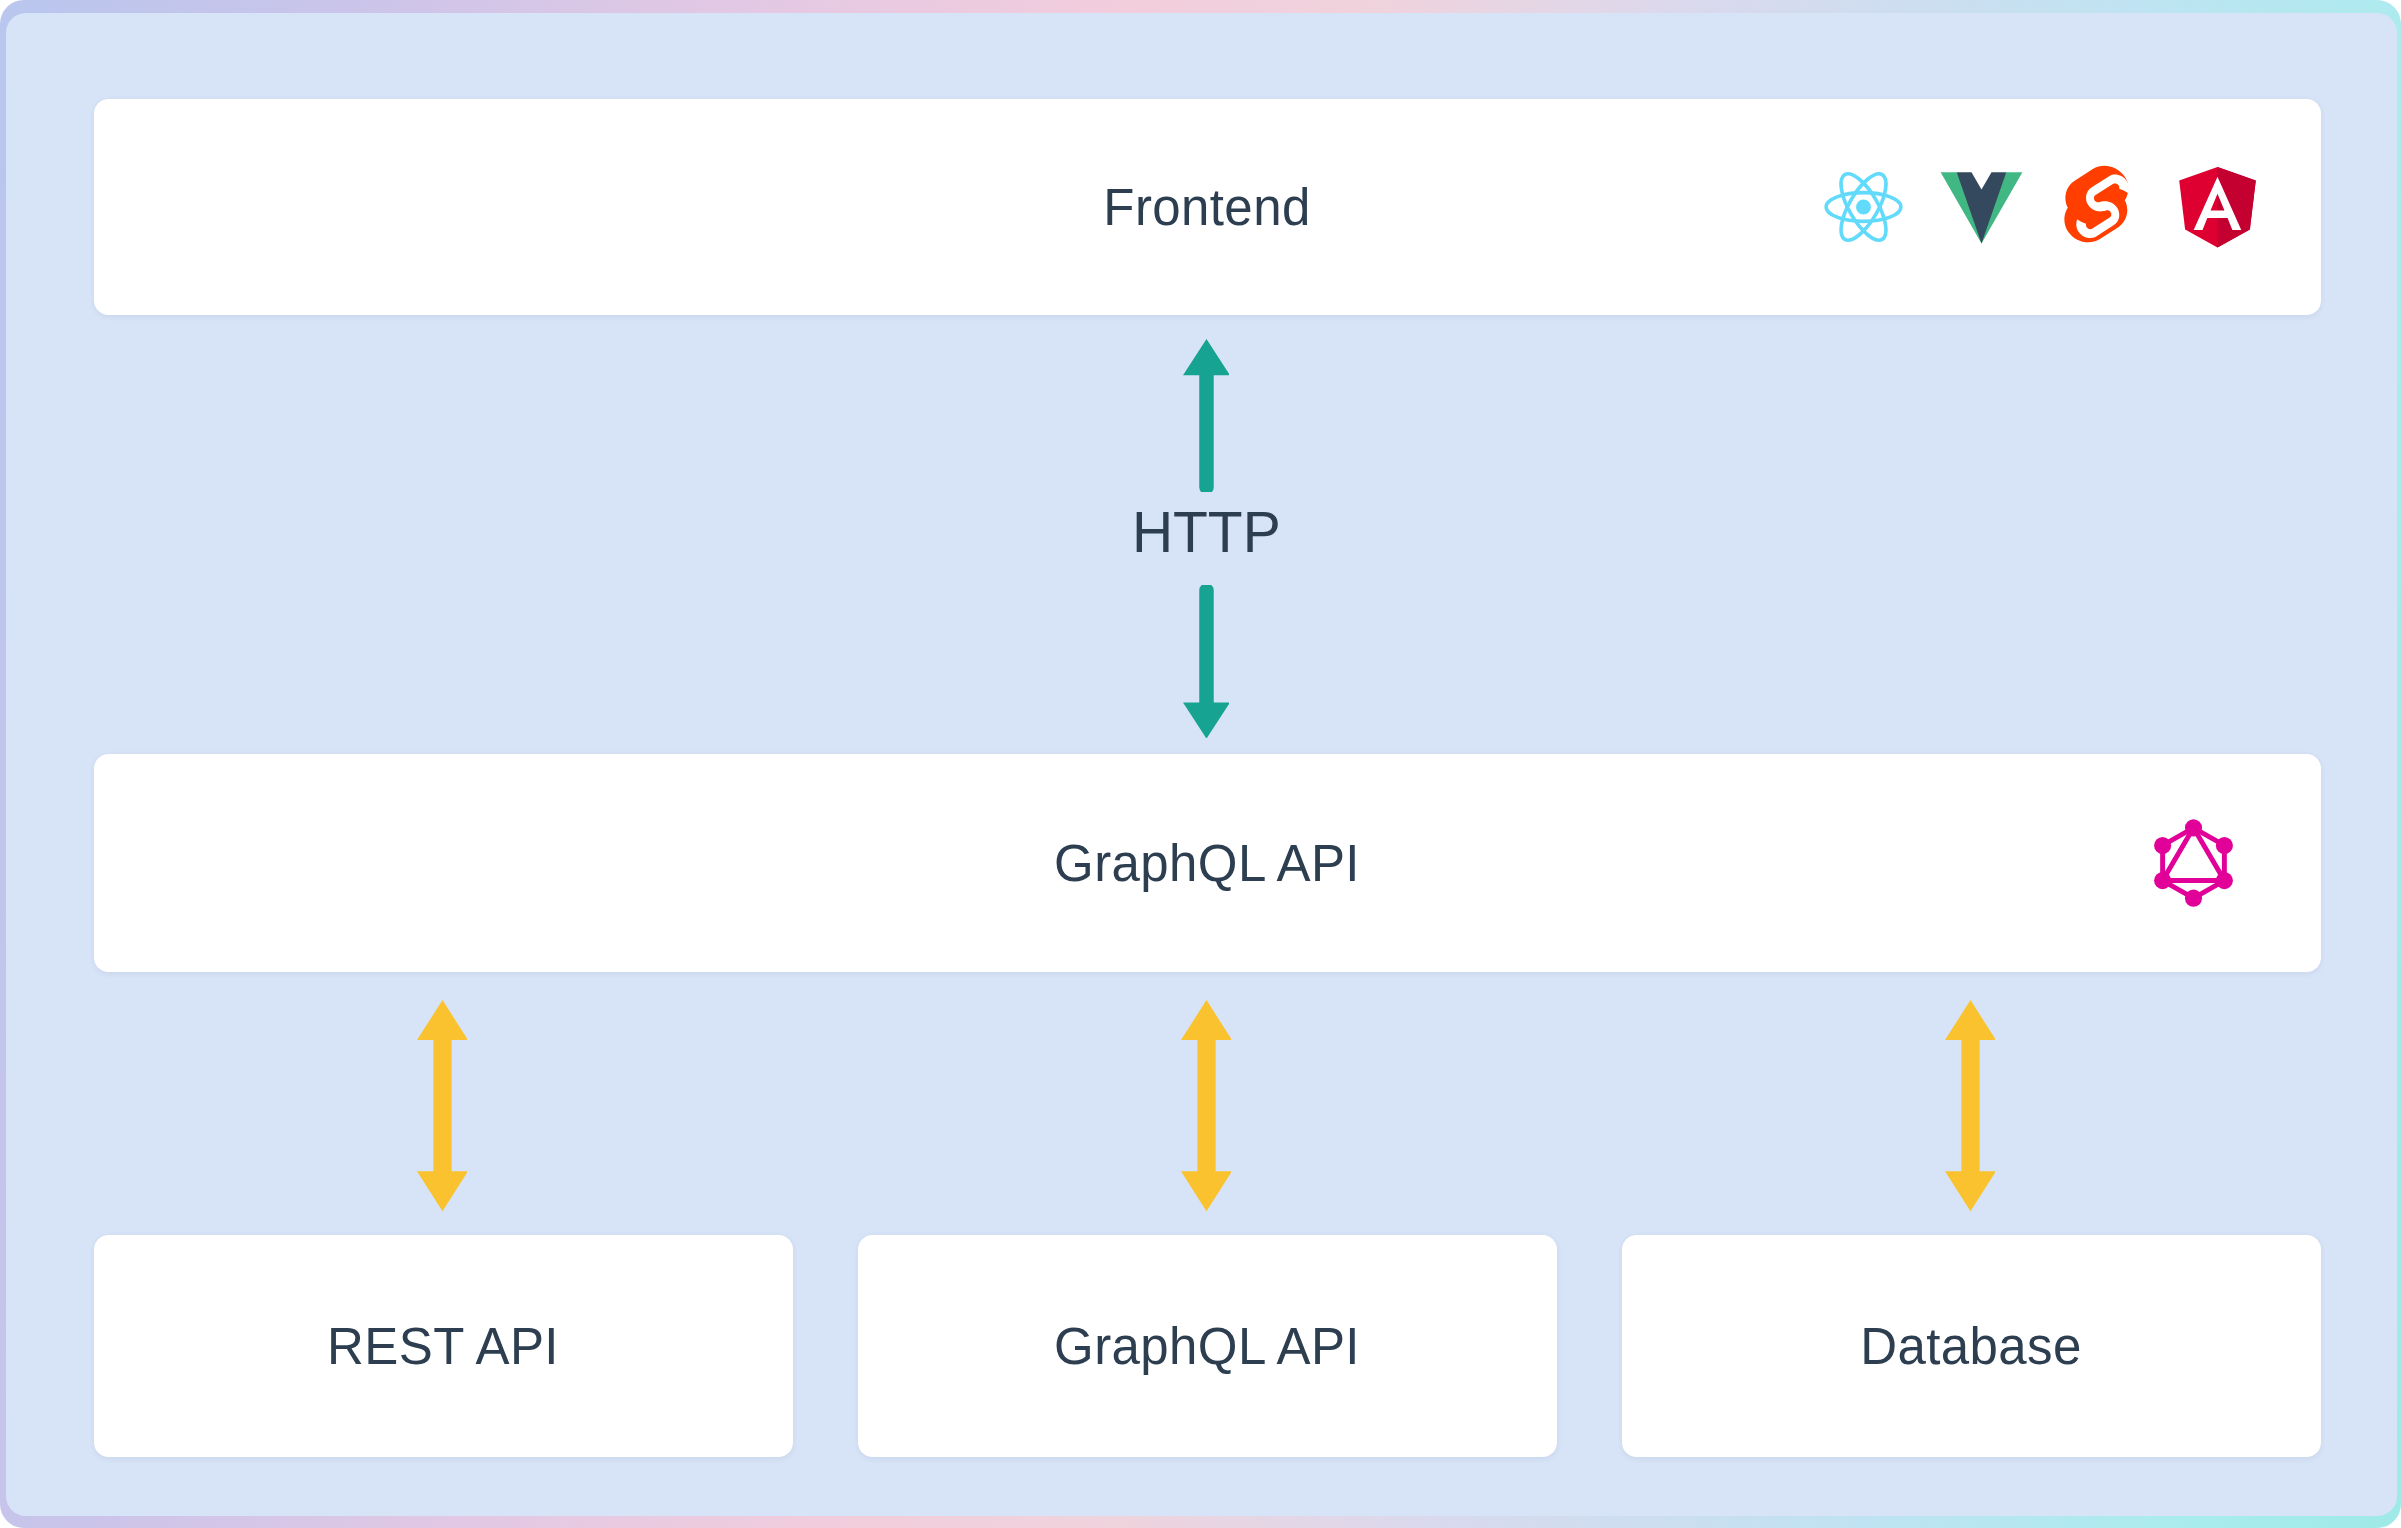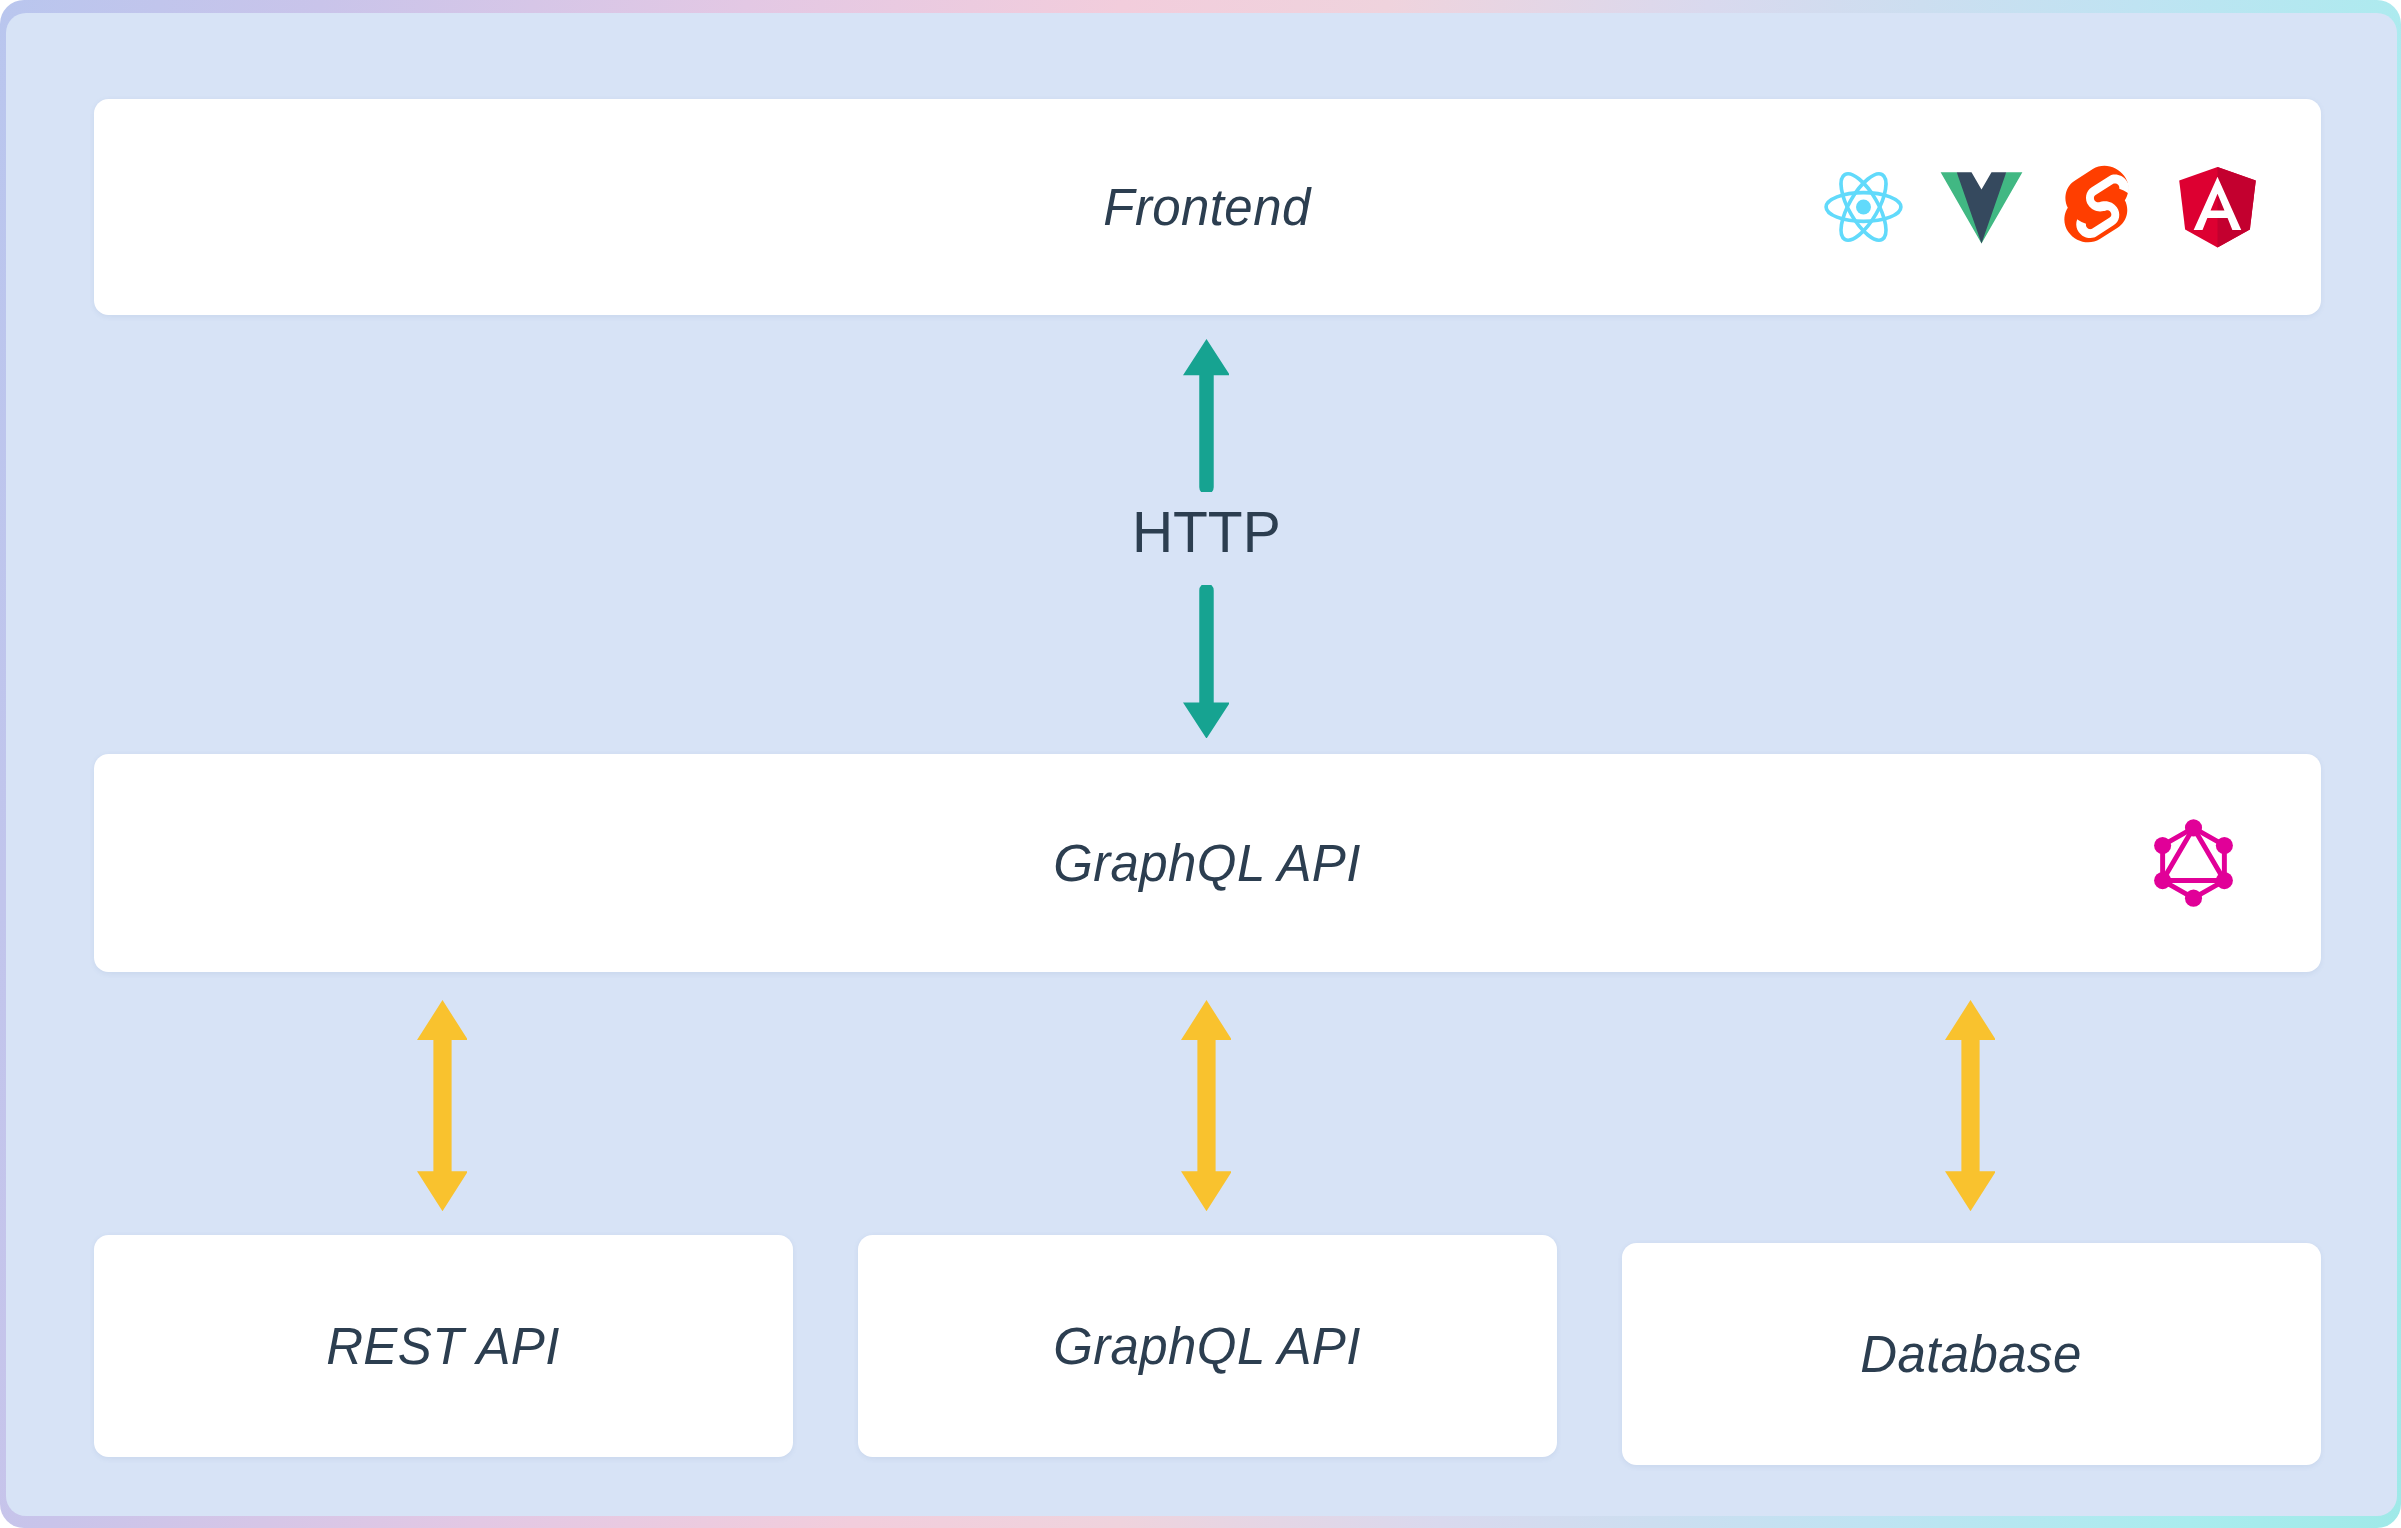--- a/index.html
+++ b/index.html
@@ -36,21 +36,20 @@
     background:#d7e3f6;
     border-radius:20px;
   }
 
   
   .card {
     position:absolute;
     background:#ffffff;
     border-radius:14.6px;
     box-shadow:0 1.8px 5.5px rgba(90,120,170,.10);
-    font-style:italic;
   }
   .card-label {
     position:absolute;
     left:0; right:0; top:50%;
     transform:translateY(-50%);
     text-align:center;
     color:#2c3e50;
     font-size:51px;
     font-weight:400;
     letter-spacing:0.4px;
@@ -96,21 +95,21 @@
 
   
   .yellow-arrow { position:absolute; width:51px; height:211px; }
   #arrow-rest     { left:411px;  top:987px; }
   #arrow-graphql  { left:1175px; top:987px; }
   #arrow-database { left:1939px; top:987px; }
 
   
   #bottom-card-0 { left:88px;  top:1222px; width:699px; height:222px; }
   #bottom-card-1 { left:852px; top:1222px; width:699px; height:222px; }
-  #bottom-card-2 { left:1616px;top:1222px; width:699px; height:222px;margin-top:8px; }
+  #bottom-card-2 { left:1616px;top:1222px; width:699px; height:222px; }
 </style>
 </head>
 <body>
 
 <div id="frame">
   <div id="canvas">
 
     <div class="card" id="frontend-card">
       <div class="card-label">Frontend</div>
 

